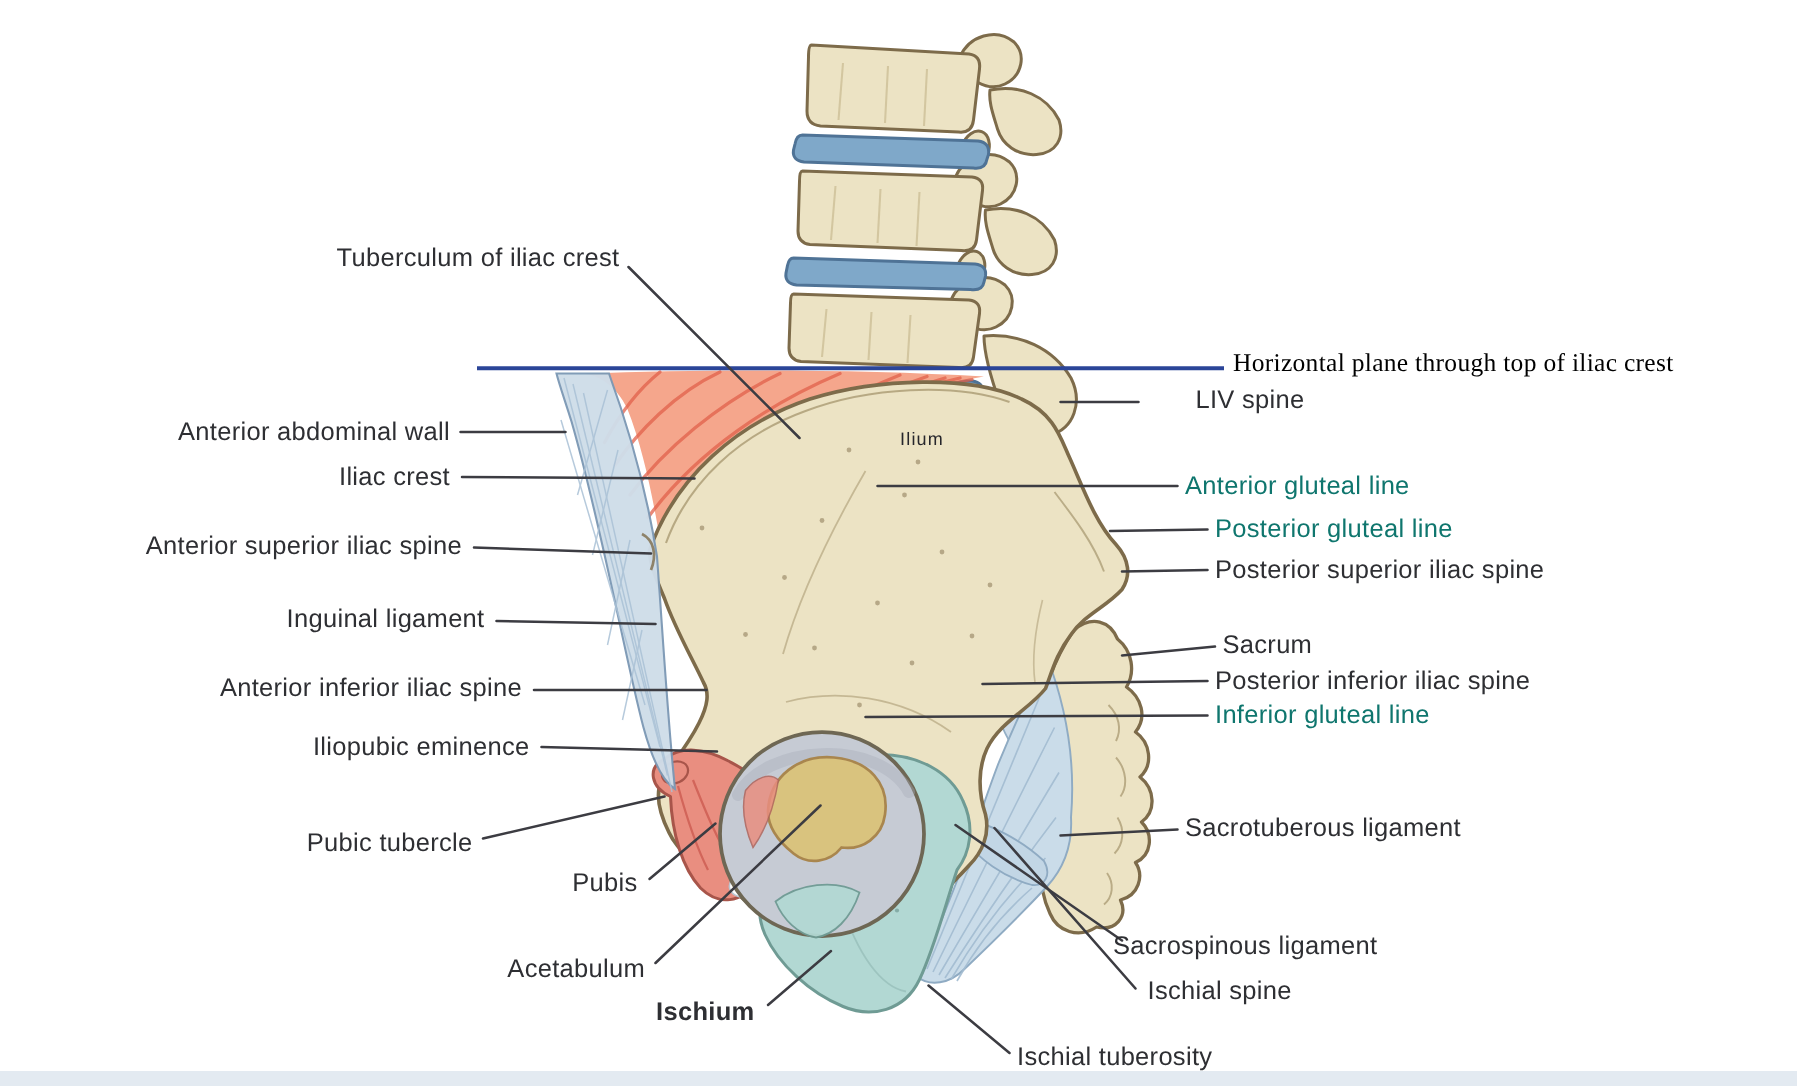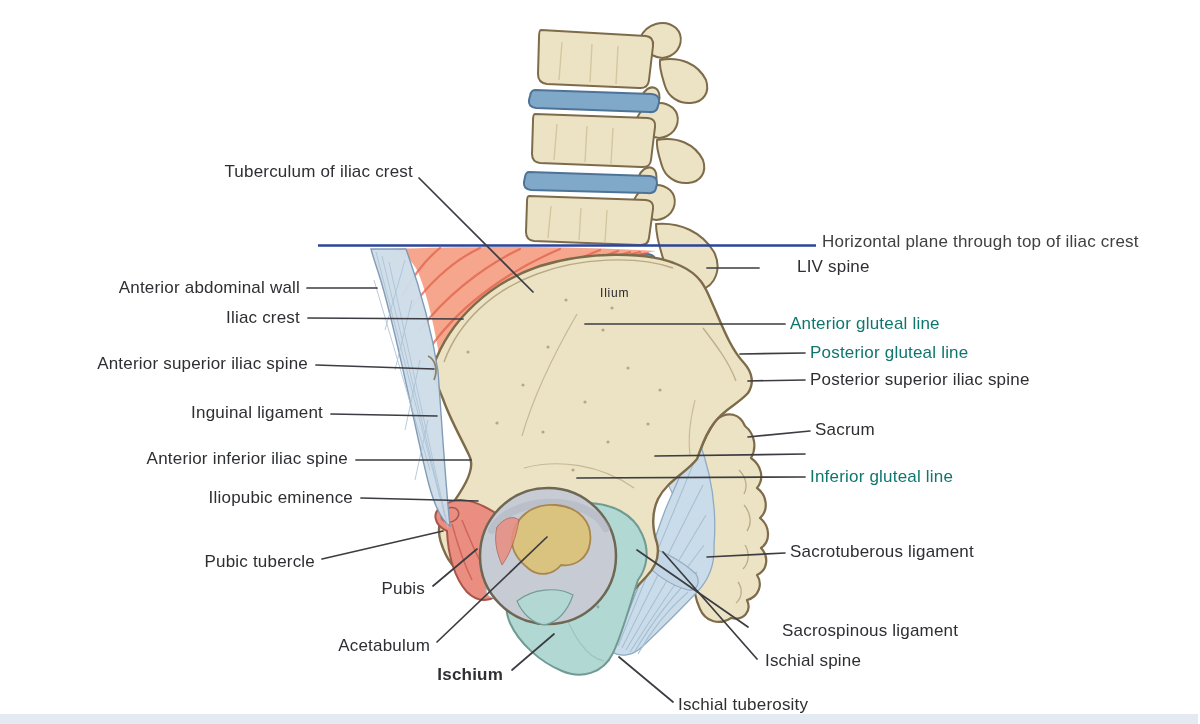--- a/index.html
+++ b/index.html
@@ -7,21 +7,21 @@
     position:relative;width:1198px;height:724px;background:#ffffff;overflow:hidden;
     font-family:"Liberation Sans",sans-serif;
   }
   .stage svg{position:absolute;left:0;top:0;}
   .lbl{
     position:absolute;font-size:17px;color:#2e2f33;white-space:nowrap;
     transform:translateY(-52%);letter-spacing:.2px;line-height:1;
   }
   .lbl--right{text-align:right;}
   .lbl--red{color:#0f766e;}
-  .lbl--navy{color:#404040;}
+  .lbl--navy{color:#000000;font-family:Liberation Serif, serif;}
   .lbl--figure{font-size:12px;letter-spacing:.8px;color:#26262b;}
 </style>
 </head>
 <body>
 
 <div class="stage">
 
   <svg width="1200" height="724" viewBox="0 0 1200 724">
 
     <g stroke="#7d6b4a" stroke-width="2" fill="#ece3c4" stroke-linejoin="round">
@@ -220,19 +220,20 @@
   <div class="lbl lbl--right" style="right:768px;top:646px;">Acetabulum</div>
   <div class="lbl lbl--right" style="right:695px;top:675px;font-weight:bold;">Ischium</div>
   <div class="lbl" style="left:678px;top:705px;">Ischial tuberosity</div>
 
   <div class="lbl lbl--navy" style="left:822px;top:242px;">Horizontal plane through top of iliac crest</div>
   <div class="lbl" style="left:786px;top:267px;margin-left:11px;">LIV spine</div>
   <div class="lbl lbl--red" style="left:790px;top:324px;">Anterior gluteal line</div>
   <div class="lbl lbl--red" style="left:810px;top:353px;">Posterior gluteal line</div>
   <div class="lbl" style="left:810px;top:380px;">Posterior superior iliac spine</div>
   <div class="lbl" style="left:815px;top:430px;">Sacrum</div>
+  <div class="lbl" style="left:810px;top:454px;">Posterior inferior iliac spine</div>
   <div class="lbl lbl--red" style="left:810px;top:477px;">Inferior gluteal line</div>
   <div class="lbl" style="left:790px;top:552px;">Sacrotuberous ligament</div>
-  <div class="lbl" style="left:782px;top:631px;">Sacrospinous ligament</div>
+  <div class="lbl" style="left:742px;top:631px;">Sacrospinous ligament</div>
   <div class="lbl" style="left:765px;top:661px;text-align:center;">Ischial spine</div>
 
   <div class="lbl lbl--figure" style="left:600px;top:293px;">Ilium</div>
 </div>
 
 </body></html>

